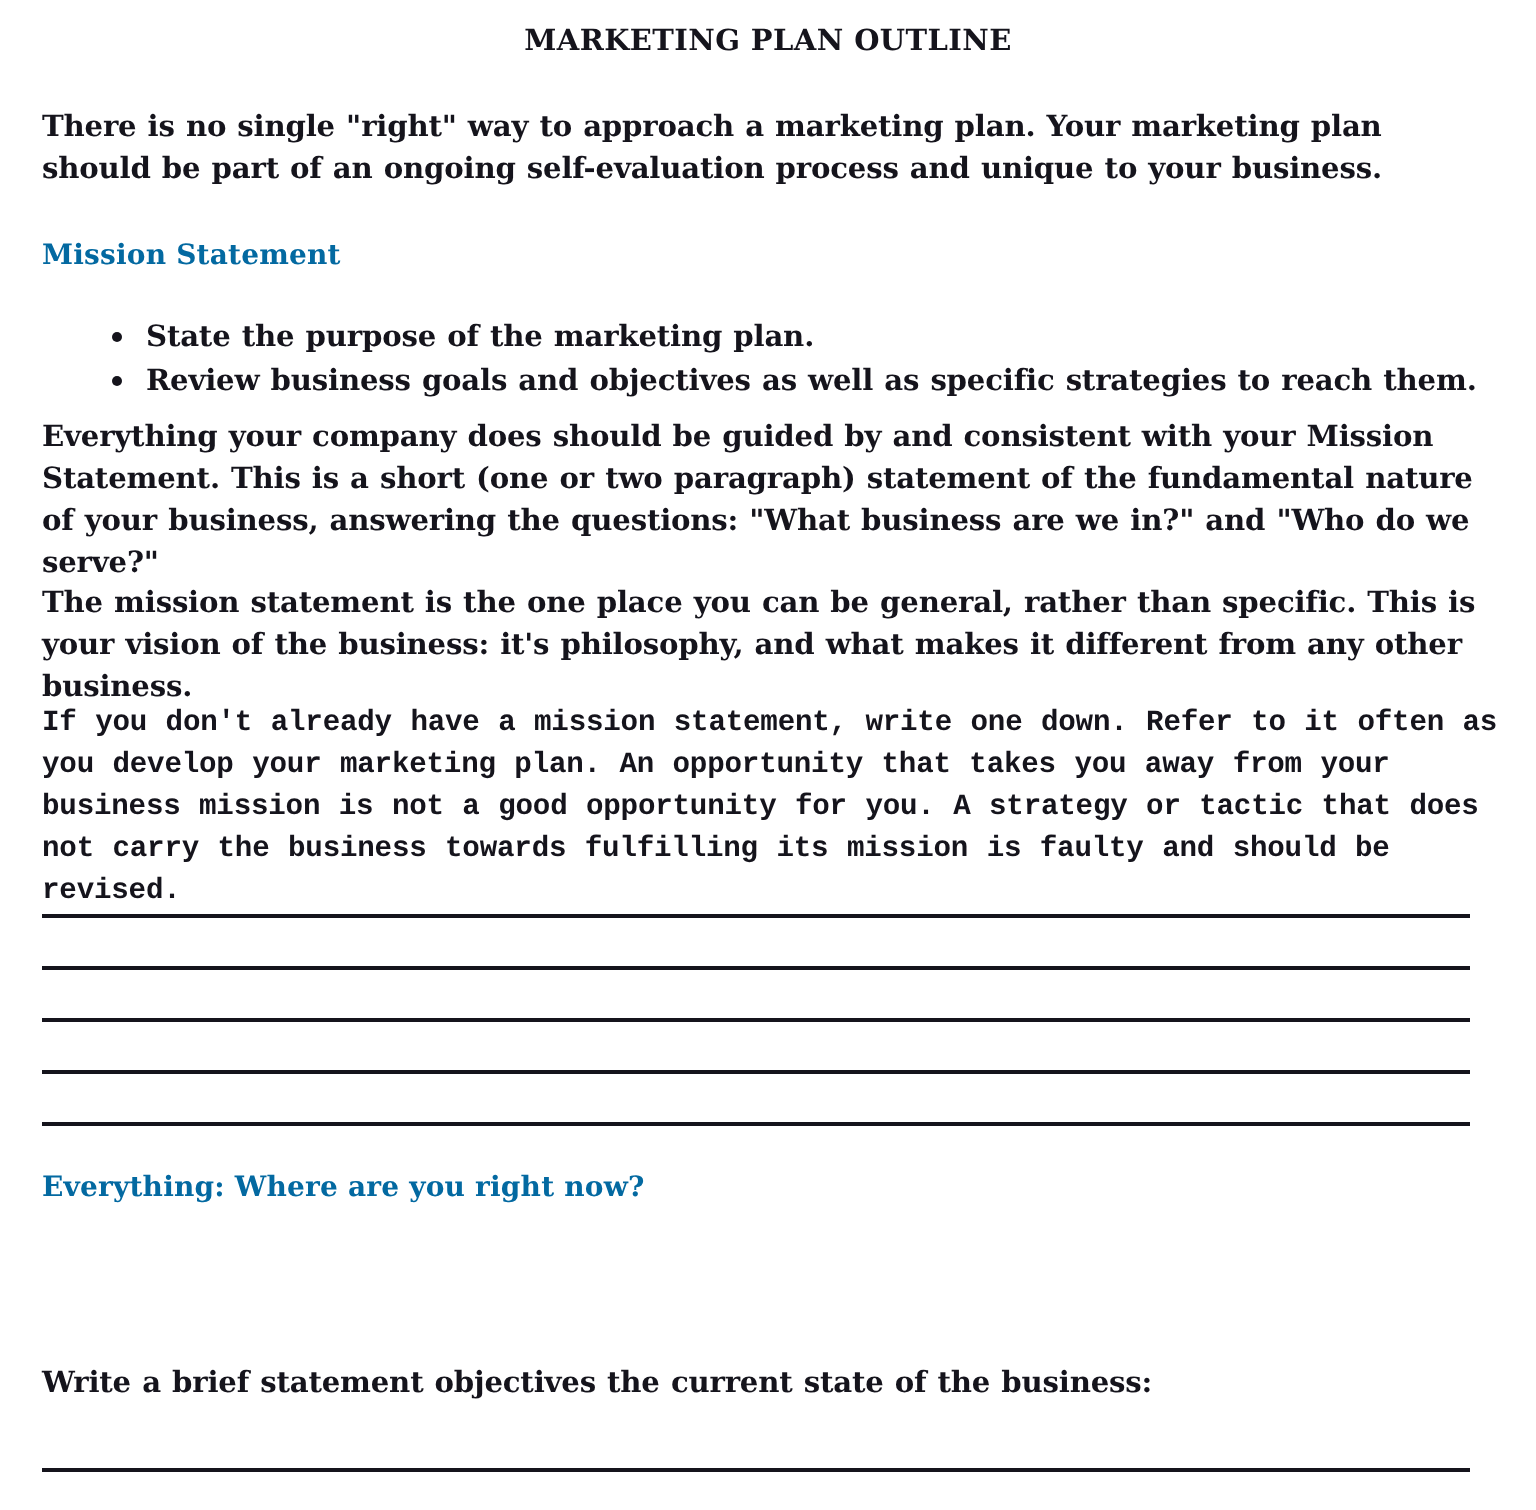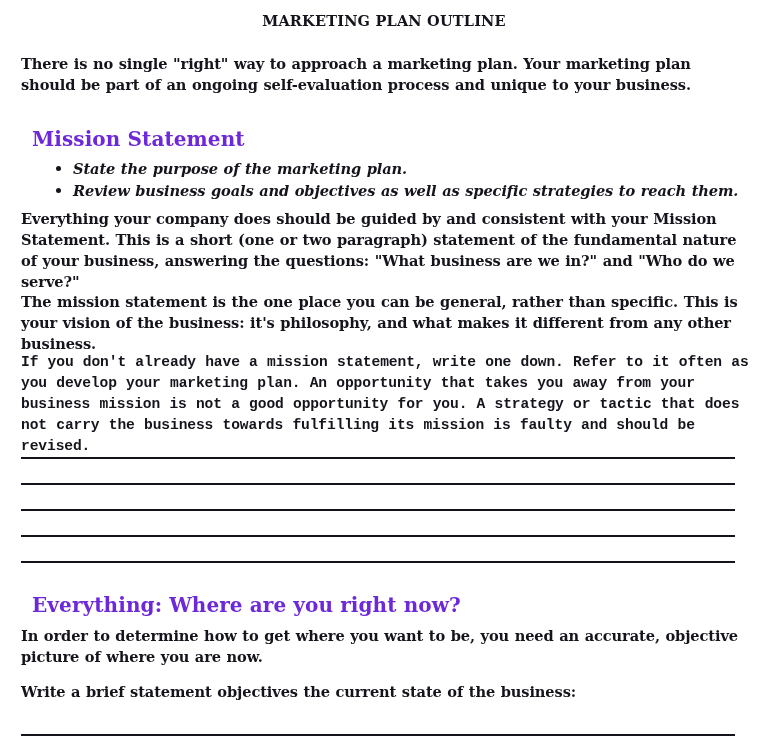--- a/index.html
+++ b/index.html
@@ -46,33 +46,32 @@
     margin: 0;
     font-size: 14.6px;
     font-weight: bold;
     line-height: 21px;
     color: #15141c;
     letter-spacing: -0.1px;
     word-spacing: 0.6px;
   }
 
   h2.section-heading {
-    margin: 11px;
-    font-size: 20px;
+    margin: 0;
+    font-size: 14px;
     font-weight: bold;
     line-height: 20px;
-    color: #6d28d9;
+    color: #0369a1;
     letter-spacing: 0.1px;
   }
 
   ul.bullets {
     margin: 0;
     padding: 0;
     list-style: none;
-    font-style: italic;
   }
   ul.bullets li {
     position: relative;
     padding-left: 52px;
     font-size: 14.6px;
     font-weight: bold;
     line-height: 22px;
     color: #15141c;
     letter-spacing: -0.1px;
     word-spacing: 0.6px;
@@ -139,23 +138,20 @@
   <div class="rule" style="top: 483px;"></div>
   <div class="rule" style="top: 509px;"></div>
 
   <div class="rule" style="top: 535px;"></div>
   <div class="rule" style="top: 561px;"></div>
 
   <div class="body-block" style="top: 584px;">
     <h2 class="section-heading">Everything: Where are you right now?</h2>
   </div>
 
-  <div class="body-block" style="top: 625px;">
-    <p class="para">In order to determine how to get where you want to be, you need an accurate, objective picture of where you are now.</p>
-  </div>
 
   <div class="body-block" style="top: 681px;">
     <p class="para">Write a brief statement objectives the current state of the business:</p>
   </div>
 
   <div class="rule" style="top: 734px;"></div>
 
 </div>
 
 </body></html>

